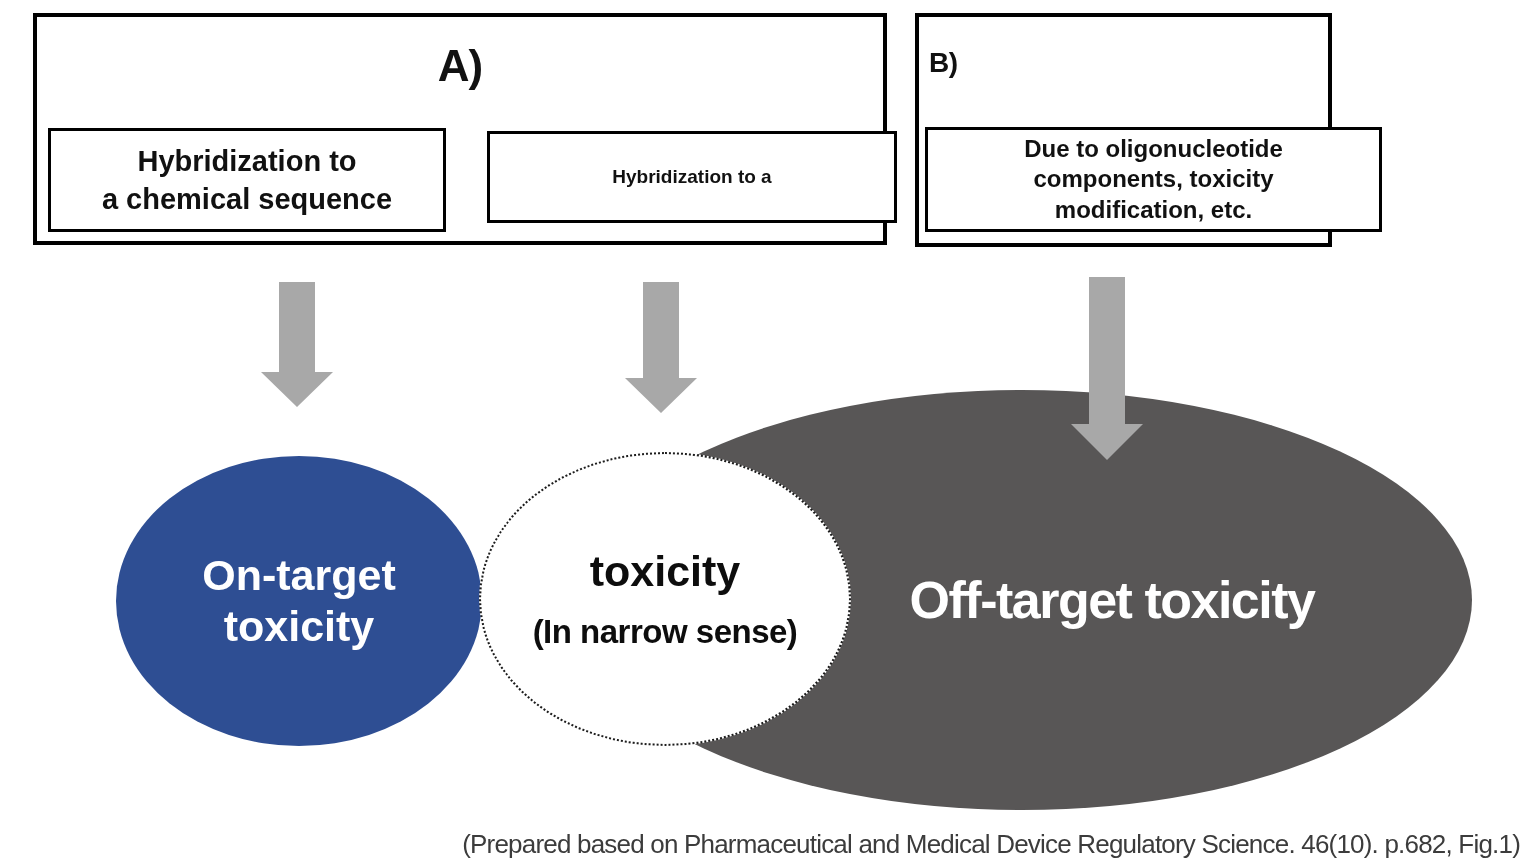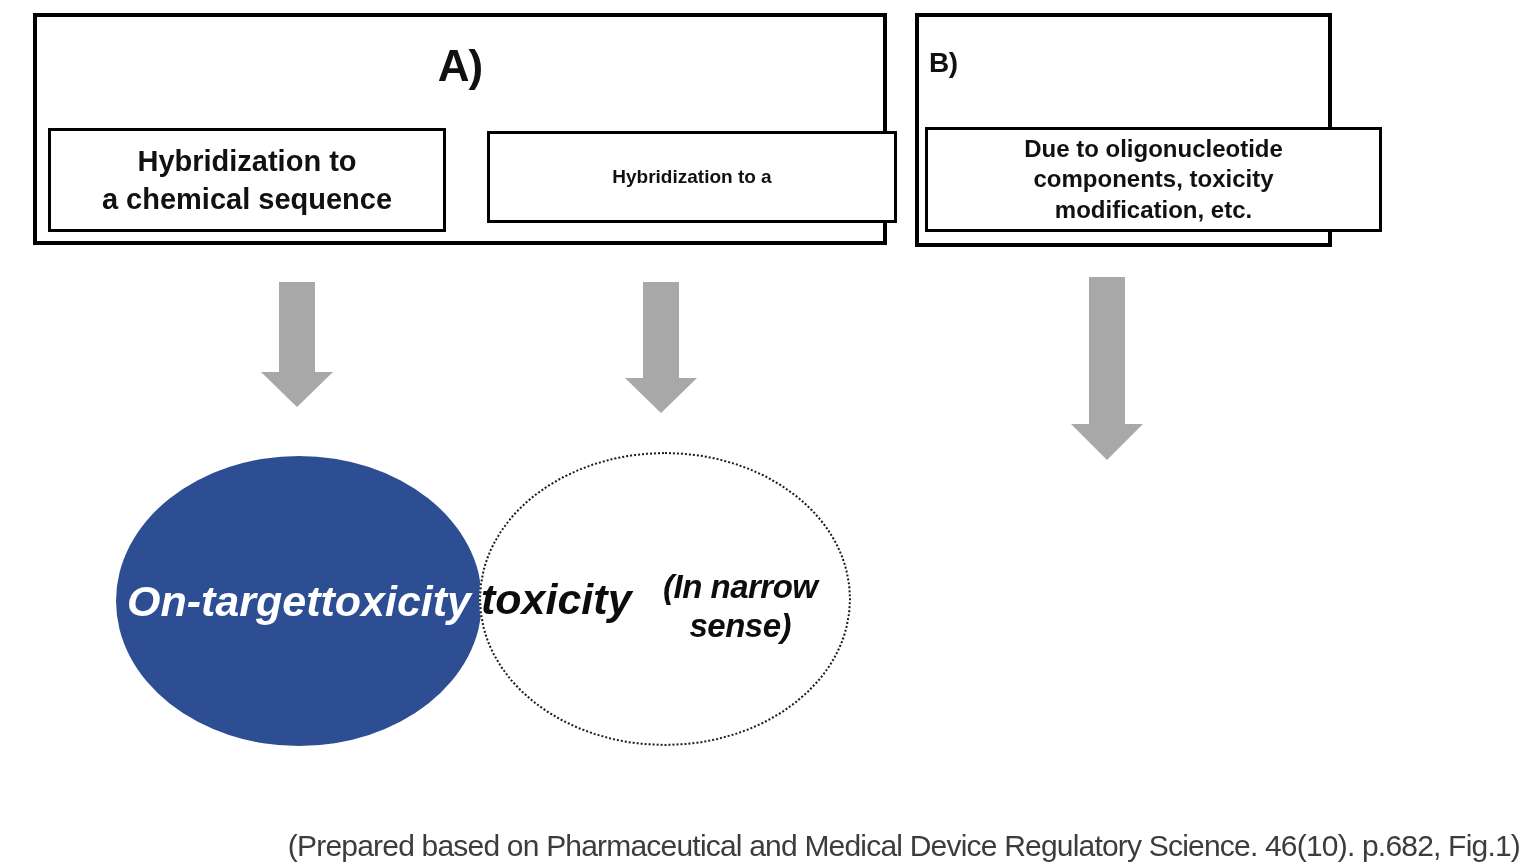--- a/index.html
+++ b/index.html
@@ -52,23 +52,23 @@
   .arrow { position: absolute; z-index: 5; }
   .arrow polygon { fill: var(--arrow-fill, #A8A8A8); }
   .arrow-1 { left: 261px;  top: 282px; }
   .arrow-2 { left: 625px;  top: 282px; }
   .arrow-3 { left: 1071px; top: 277px; }
 
   
   .ellipse {
     position: absolute;
     border-radius: 50%;
-    display: flex; 
+    display: flex; flex-direction: column;
     justify-content: center; align-items: center;
-    text-align: center; box-sizing: border-box; font-style: italic;
+    text-align: center; box-sizing: border-box;
   }
   .ellipse-broad {
     left: 572px; top: 390px; width: 900px; height: 420px;
     background: var(--off-target-fill, #585656);
     z-index: 1;
   }
   .broad-label {
     position: absolute; left: 230px; top: 0; width: 620px; height: 100%;
     display: flex; justify-content: center; align-items: center;
     color: #fff; font-size: 52px; font-weight: bold; letter-spacing: -1.5px;
@@ -86,21 +86,21 @@
     border: 2px dotted #1c1c1c;
     color: #0d0d0d; font-size: 43px; font-weight: bold; line-height: 1.18;
     z-index: 3;
   }
   .ellipse span { display: block; }
   .narrow-note { font-size: 33px; margin-top: 16px; letter-spacing: -0.5px; }
 
   
   .caption {
     position: absolute; right: 16px; top: 829px;
-    font-size: 30px; font-weight: 400;
+    font-size: 26px; font-weight: 400;
     color: var(--caption-text, #3C3C3C);
     letter-spacing: -0.8px; white-space: nowrap;
   }
 </style>
 </head>
 <body>
 
 <div class="canvas">
 
   <div class="outer-box box-a">
@@ -130,20 +130,23 @@
   <svg class="arrow arrow-1" width="72" height="126" viewBox="0 0 72 126" aria-hidden="true">
     <polygon points="18,0 54,0 54,90 72,90 36,125 0,90 18,90"></polygon>
   </svg>
   <svg class="arrow arrow-2" width="72" height="132" viewBox="0 0 72 132" aria-hidden="true">
     <polygon points="18,0 54,0 54,96 72,96 36,131 0,96 18,96"></polygon>
   </svg>
   <svg class="arrow arrow-3" width="72" height="184" viewBox="0 0 72 184" aria-hidden="true">
     <polygon points="18,0 54,0 54,147 72,147 36,183 0,147 18,147"></polygon>
   </svg>
 
+  <div class="ellipse ellipse-broad">
+    <div class="broad-label">Off-target toxicity</div>
+  </div>
 
   <div class="ellipse ellipse-blue">
     <span>On-target</span>
     <span>toxicity</span>
   </div>
 
   <div class="ellipse ellipse-narrow">
     <span>toxicity</span>
     <span class="narrow-note">(In narrow sense)</span>
   </div>

